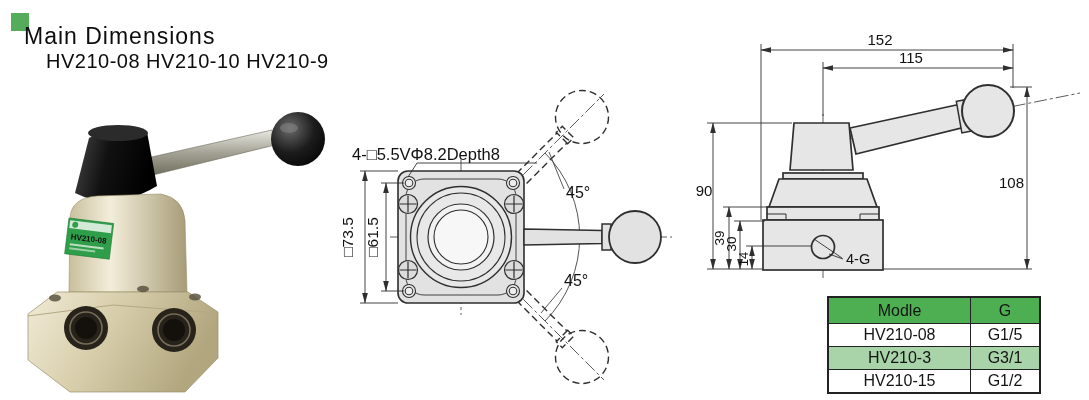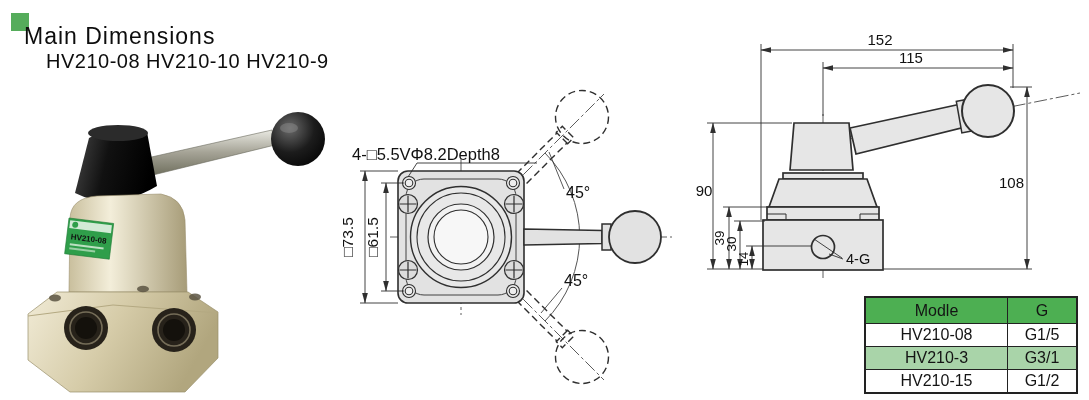--- a/index.html
+++ b/index.html
@@ -9,21 +9,21 @@
   .title{position:absolute;left:24px;top:3px;font-size:23px;letter-spacing:1px;color:#0d0d0d;margin-top:20px;}
   .subtitle{position:absolute;left:46px;top:50px;font-size:20px;letter-spacing:0.5px;color:#0d0d0d;}
   .photo,.topview,.sideview{position:absolute;}
   .photo{left:25px;top:106px;}
   .topview{left:340px;top:85px;}
   .sideview{left:690px;top:28px;}
   svg text{font-family:"Liberation Sans",sans-serif;fill:#111;}
   .spec-table{position:absolute;left:827px;top:296px;border-collapse:collapse;
               font-size:16px;color:#141414;text-align:center;}
   .spec-table td,.spec-table th{border:1.5px solid #222;font-weight:400;padding:0;}
-  .spec-table{border:2px solid #222;margin-left:37px;}
+  .spec-table{border:2px solid #222;}
   .spec-table th{background:#4daf52;height:25px;}
   .spec-table td{height:22px;background:#fff;}
   .spec-table .c-model{width:141px;}
   .spec-table .c-g{width:68px;}
   .spec-table tr.hl td{background:#a9d4a9;}
 </style>
 </head>
 <body>
 
 <div class="canvas">

